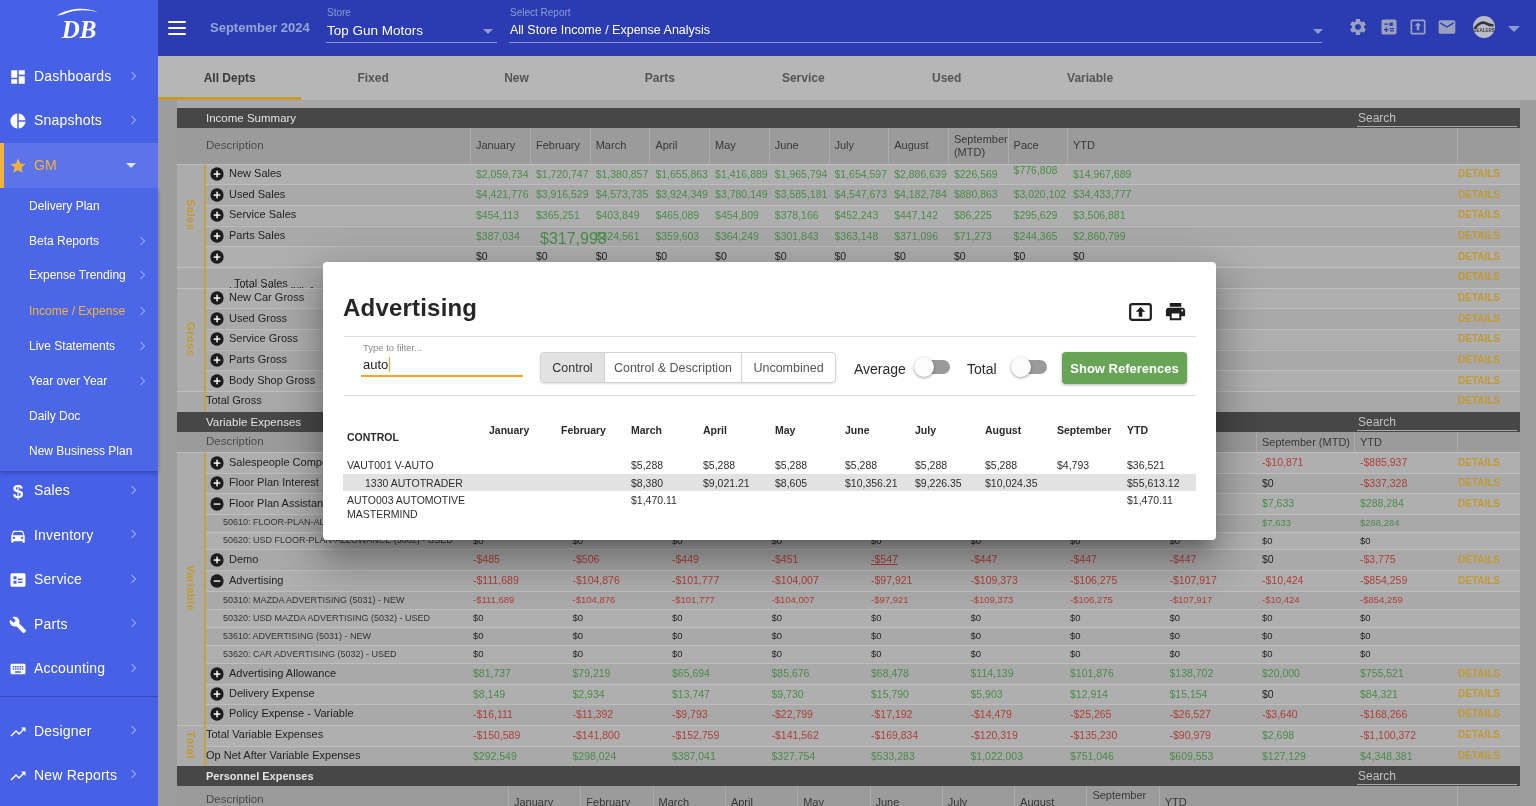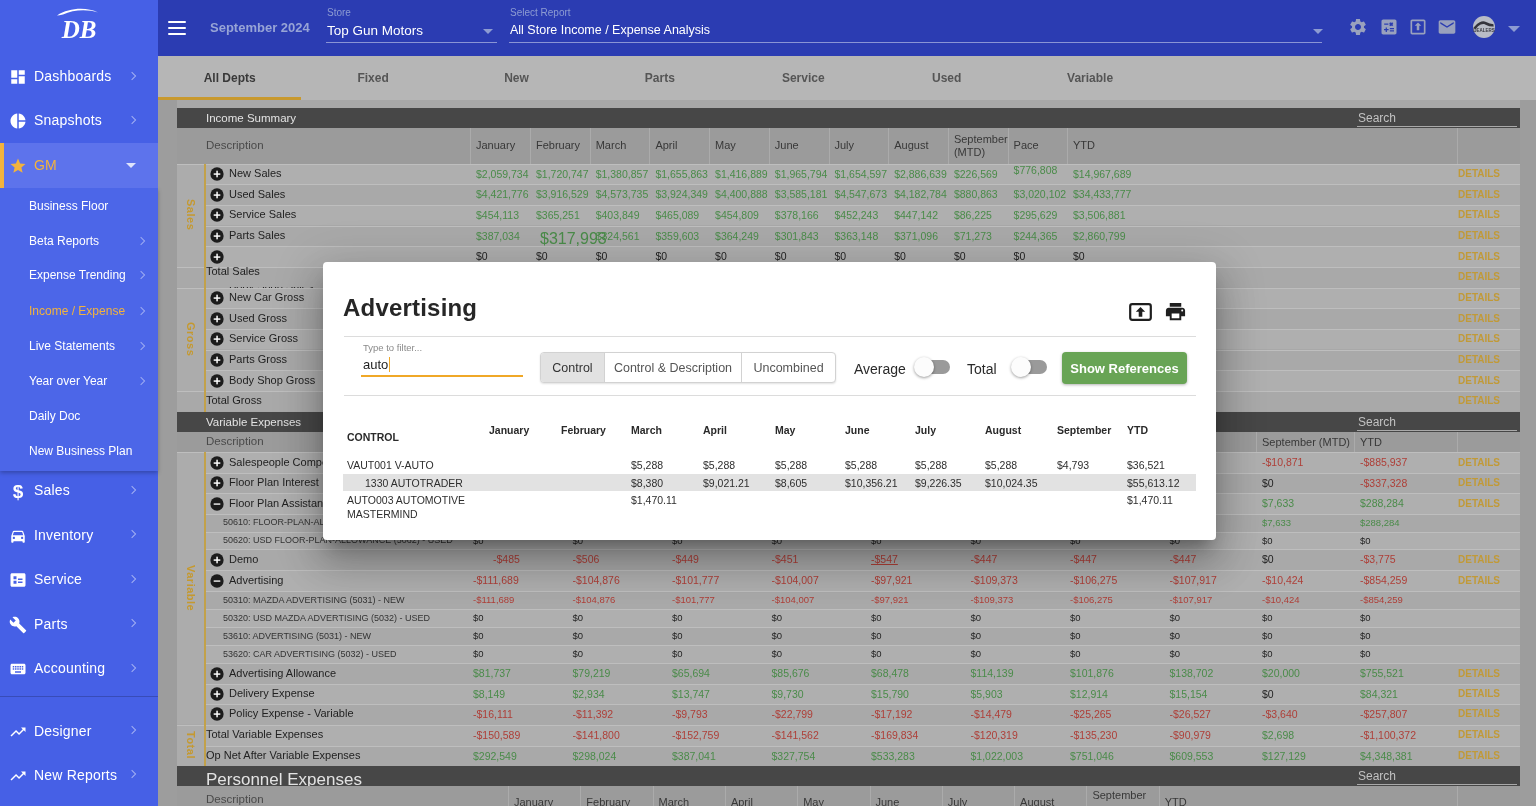--- a/index.html
+++ b/index.html
@@ -102,21 +102,21 @@
 <svg class="abs" style="left:210px;top:187.5px" width="14" height="14" viewBox="0 0 19 19">
     <circle cx="9.5" cy="9.5" r="9" fill="#1c1c1c"></circle>
     <rect x="5" y="8.6" width="9" height="2" fill="#fff"></rect>
     <rect x="8.6" y="5" width="2" height="9" fill="#fff"></rect>
   </svg>
 <div style="position:absolute;left:229px;top:188.5px;font-size:11px;color:#222222;font-weight:normal;white-space:nowrap;line-height:1;">Used Sales</div>
 <div style="position:absolute;left:476px;top:189.25px;font-size:10.5px;color:#4a8b49;font-weight:normal;white-space:nowrap;line-height:1;">$4,421,776</div>
 <div style="position:absolute;left:536px;top:189.25px;font-size:10.5px;color:#4a8b49;font-weight:normal;white-space:nowrap;line-height:1;">$3,916,529</div>
 <div style="position:absolute;left:595.7px;top:189.25px;font-size:10.5px;color:#4a8b49;font-weight:normal;white-space:nowrap;line-height:1;">$4,573,735</div>
 <div style="position:absolute;left:655.4px;top:189.25px;font-size:10.5px;color:#4a8b49;font-weight:normal;white-space:nowrap;line-height:1;">$3,924,349</div>
-<div style="position:absolute;left:715.1px;top:189.25px;font-size:10.5px;color:#4a8b49;font-weight:normal;white-space:nowrap;line-height:1;">$4,400,888</div>
+<div style="position:absolute;left:715.1px;top:189.25px;font-size:10.5px;color:#4a8b49;font-weight:normal;white-space:nowrap;line-height:1;">$3,780,149</div>
 <div style="position:absolute;left:774.8px;top:189.25px;font-size:10.5px;color:#4a8b49;font-weight:normal;white-space:nowrap;line-height:1;">$3,585,181</div>
 <div style="position:absolute;left:834.5px;top:189.25px;font-size:10.5px;color:#4a8b49;font-weight:normal;white-space:nowrap;line-height:1;">$4,547,673</div>
 <div style="position:absolute;left:894.2px;top:189.25px;font-size:10.5px;color:#4a8b49;font-weight:normal;white-space:nowrap;line-height:1;">$4,182,784</div>
 <div style="position:absolute;left:953.9px;top:189.25px;font-size:10.5px;color:#4a8b49;font-weight:normal;white-space:nowrap;line-height:1;">$880,863</div>
 <div style="position:absolute;left:1013.6px;top:189.25px;font-size:10.5px;color:#4a8b49;font-weight:normal;white-space:nowrap;line-height:1;">$3,020,102</div>
 <div style="position:absolute;left:1073px;top:189.25px;font-size:10.5px;color:#4a8b49;font-weight:normal;white-space:nowrap;line-height:1;">$34,433,777</div>
 <div style="position:absolute;left:1458px;top:189.5px;font-size:10px;color:#c19a38;font-weight:bold;white-space:nowrap;line-height:1;">DETAILS</div>
 <div class="abs" style="left:177px;top:204.8px;width:1343px;height:20.7px;background:#afafaf;border-top:1px solid #bebebe;"></div>
 <svg class="abs" style="left:210px;top:208.15px" width="14" height="14" viewBox="0 0 19 19">
     <circle cx="9.5" cy="9.5" r="9" fill="#1c1c1c"></circle>
@@ -168,21 +168,21 @@
 <div style="position:absolute;left:655.4px;top:251.25px;font-size:10.5px;color:#1e1e1e;font-weight:normal;white-space:nowrap;line-height:1;">$0</div>
 <div style="position:absolute;left:715.1px;top:251.25px;font-size:10.5px;color:#1e1e1e;font-weight:normal;white-space:nowrap;line-height:1;">$0</div>
 <div style="position:absolute;left:774.8px;top:251.25px;font-size:10.5px;color:#1e1e1e;font-weight:normal;white-space:nowrap;line-height:1;">$0</div>
 <div style="position:absolute;left:834.5px;top:251.25px;font-size:10.5px;color:#1e1e1e;font-weight:normal;white-space:nowrap;line-height:1;">$0</div>
 <div style="position:absolute;left:894.2px;top:251.25px;font-size:10.5px;color:#1e1e1e;font-weight:normal;white-space:nowrap;line-height:1;">$0</div>
 <div style="position:absolute;left:953.9px;top:251.25px;font-size:10.5px;color:#1e1e1e;font-weight:normal;white-space:nowrap;line-height:1;">$0</div>
 <div style="position:absolute;left:1013.6px;top:251.25px;font-size:10.5px;color:#1e1e1e;font-weight:normal;white-space:nowrap;line-height:1;">$0</div>
 <div style="position:absolute;left:1073px;top:251.25px;font-size:10.5px;color:#1e1e1e;font-weight:normal;white-space:nowrap;line-height:1;">$0</div>
 <div style="position:absolute;left:1458px;top:251.5px;font-size:10px;color:#c19a38;font-weight:bold;white-space:nowrap;line-height:1;">DETAILS</div>
 <div class="abs" style="left:177px;top:266.8px;width:1343px;height:20.7px;background:#a9a9a9;border-top:1px solid #bebebe;"></div>
-<div style="position:absolute;left:206px;top:266px;font-size:11px;color:#222222;font-weight:normal;white-space:nowrap;line-height:1;">Total Sales</div>
+<div style="position:absolute;left:206px;top:278px;font-size:11px;color:#222222;font-weight:normal;white-space:nowrap;line-height:1;padding-left:28px;">Total Sales</div>
 <div style="position:absolute;left:1458px;top:272.15px;font-size:10px;color:#c19a38;font-weight:bold;white-space:nowrap;line-height:1;">DETAILS</div>
 <div class="abs" style="left:177px;top:287.5px;width:1343px;height:20.7px;background:#afafaf;border-top:1px solid #bebebe;"></div>
 <svg class="abs" style="left:210px;top:290.85px" width="14" height="14" viewBox="0 0 19 19">
     <circle cx="9.5" cy="9.5" r="9" fill="#1c1c1c"></circle>
     <rect x="5" y="8.6" width="9" height="2" fill="#fff"></rect>
     <rect x="8.6" y="5" width="2" height="9" fill="#fff"></rect>
   </svg>
 <div style="position:absolute;left:229px;top:291.85px;font-size:11px;color:#222222;font-weight:normal;white-space:nowrap;line-height:1;">New Car Gross</div>
 <div style="position:absolute;left:1458px;top:292.85px;font-size:10px;color:#c19a38;font-weight:bold;white-space:nowrap;line-height:1;">DETAILS</div>
 <div class="abs" style="left:177px;top:308.2px;width:1343px;height:20.6px;background:#a9a9a9;border-top:1px solid #bebebe;"></div>
@@ -301,21 +301,21 @@
 <div style="position:absolute;left:1169.5px;top:535.5px;font-size:9.5px;color:#1e1e1e;font-weight:normal;white-space:nowrap;line-height:1;">$0</div>
 <div style="position:absolute;left:1262px;top:535.5px;font-size:9.5px;color:#1e1e1e;font-weight:normal;white-space:nowrap;line-height:1;">$0</div>
 <div style="position:absolute;left:1360px;top:535.5px;font-size:9.5px;color:#1e1e1e;font-weight:normal;white-space:nowrap;line-height:1;">$0</div>
 <div class="abs" style="left:177px;top:549px;width:1343px;height:21px;background:#a9a9a9;border-top:1px solid #bebebe;"></div>
 <svg class="abs" style="left:210px;top:552.5px" width="14" height="14" viewBox="0 0 19 19">
     <circle cx="9.5" cy="9.5" r="9" fill="#1c1c1c"></circle>
     <rect x="5" y="8.6" width="9" height="2" fill="#fff"></rect>
     <rect x="8.6" y="5" width="2" height="9" fill="#fff"></rect>
   </svg>
 <div style="position:absolute;left:229px;top:553.5px;font-size:11px;color:#222222;font-weight:normal;white-space:nowrap;line-height:1;">Demo</div>
-<div style="position:absolute;left:493px;top:554.25px;font-size:10.5px;color:#ae3f38;font-weight:normal;white-space:nowrap;line-height:1;">-$485</div>
+<div style="position:absolute;left:473px;top:554.25px;font-size:10.5px;color:#ae3f38;font-weight:normal;white-space:nowrap;line-height:1;">-$485</div>
 <div style="position:absolute;left:572.5px;top:554.25px;font-size:10.5px;color:#ae3f38;font-weight:normal;white-space:nowrap;line-height:1;">-$506</div>
 <div style="position:absolute;left:672px;top:554.25px;font-size:10.5px;color:#ae3f38;font-weight:normal;white-space:nowrap;line-height:1;">-$449</div>
 <div style="position:absolute;left:771.5px;top:554.25px;font-size:10.5px;color:#ae3f38;font-weight:normal;white-space:nowrap;line-height:1;">-$451</div>
 <div style="position:absolute;left:871px;top:554.25px;font-size:10.5px;color:#ae3f38;font-weight:normal;white-space:nowrap;line-height:1;text-decoration:underline;">-$547</div>
 <div style="position:absolute;left:970.5px;top:554.25px;font-size:10.5px;color:#ae3f38;font-weight:normal;white-space:nowrap;line-height:1;">-$447</div>
 <div style="position:absolute;left:1070px;top:554.25px;font-size:10.5px;color:#ae3f38;font-weight:normal;white-space:nowrap;line-height:1;">-$447</div>
 <div style="position:absolute;left:1169.5px;top:554.25px;font-size:10.5px;color:#ae3f38;font-weight:normal;white-space:nowrap;line-height:1;">-$447</div>
 <div style="position:absolute;left:1262px;top:554.25px;font-size:10.5px;color:#1e1e1e;font-weight:normal;white-space:nowrap;line-height:1;">$0</div>
 <div style="position:absolute;left:1360px;top:554.25px;font-size:10.5px;color:#ae3f38;font-weight:normal;white-space:nowrap;line-height:1;">-$3,775</div>
 <div style="position:absolute;left:1458px;top:554.5px;font-size:10px;color:#c19a38;font-weight:bold;white-space:nowrap;line-height:1;">DETAILS</div>
@@ -429,21 +429,21 @@
 <div style="position:absolute;left:229px;top:708.25px;font-size:11px;color:#222222;font-weight:normal;white-space:nowrap;line-height:1;">Policy Expense - Variable</div>
 <div style="position:absolute;left:473px;top:709px;font-size:10.5px;color:#ae3f38;font-weight:normal;white-space:nowrap;line-height:1;">-$16,111</div>
 <div style="position:absolute;left:572.5px;top:709px;font-size:10.5px;color:#ae3f38;font-weight:normal;white-space:nowrap;line-height:1;">-$11,392</div>
 <div style="position:absolute;left:672px;top:709px;font-size:10.5px;color:#ae3f38;font-weight:normal;white-space:nowrap;line-height:1;">-$9,793</div>
 <div style="position:absolute;left:771.5px;top:709px;font-size:10.5px;color:#ae3f38;font-weight:normal;white-space:nowrap;line-height:1;">-$22,799</div>
 <div style="position:absolute;left:871px;top:709px;font-size:10.5px;color:#ae3f38;font-weight:normal;white-space:nowrap;line-height:1;">-$17,192</div>
 <div style="position:absolute;left:970.5px;top:709px;font-size:10.5px;color:#ae3f38;font-weight:normal;white-space:nowrap;line-height:1;">-$14,479</div>
 <div style="position:absolute;left:1070px;top:709px;font-size:10.5px;color:#ae3f38;font-weight:normal;white-space:nowrap;line-height:1;">-$25,265</div>
 <div style="position:absolute;left:1169.5px;top:709px;font-size:10.5px;color:#ae3f38;font-weight:normal;white-space:nowrap;line-height:1;">-$26,527</div>
 <div style="position:absolute;left:1262px;top:709px;font-size:10.5px;color:#ae3f38;font-weight:normal;white-space:nowrap;line-height:1;">-$3,640</div>
-<div style="position:absolute;left:1360px;top:709px;font-size:10.5px;color:#ae3f38;font-weight:normal;white-space:nowrap;line-height:1;">-$257,807</div>
+<div style="position:absolute;left:1360px;top:709px;font-size:10.5px;color:#ae3f38;font-weight:normal;white-space:nowrap;line-height:1;">-$168,266</div>
 <div style="position:absolute;left:1458px;top:709.25px;font-size:10px;color:#c19a38;font-weight:bold;white-space:nowrap;line-height:1;">DETAILS</div>
 <div class="abs" style="left:177px;top:724.5px;width:1343px;height:21px;background:#afafaf;border-top:1px solid #bebebe;"></div>
 <div style="position:absolute;left:206px;top:729px;font-size:11px;color:#222222;font-weight:normal;white-space:nowrap;line-height:1;">Total Variable Expenses</div>
 <div style="position:absolute;left:473px;top:729.75px;font-size:10.5px;color:#ae3f38;font-weight:normal;white-space:nowrap;line-height:1;">-$150,589</div>
 <div style="position:absolute;left:572.5px;top:729.75px;font-size:10.5px;color:#ae3f38;font-weight:normal;white-space:nowrap;line-height:1;">-$141,800</div>
 <div style="position:absolute;left:672px;top:729.75px;font-size:10.5px;color:#ae3f38;font-weight:normal;white-space:nowrap;line-height:1;">-$152,759</div>
 <div style="position:absolute;left:771.5px;top:729.75px;font-size:10.5px;color:#ae3f38;font-weight:normal;white-space:nowrap;line-height:1;">-$141,562</div>
 <div style="position:absolute;left:871px;top:729.75px;font-size:10.5px;color:#ae3f38;font-weight:normal;white-space:nowrap;line-height:1;">-$169,834</div>
 <div style="position:absolute;left:970.5px;top:729.75px;font-size:10.5px;color:#ae3f38;font-weight:normal;white-space:nowrap;line-height:1;">-$120,319</div>
 <div style="position:absolute;left:1070px;top:729.75px;font-size:10.5px;color:#ae3f38;font-weight:normal;white-space:nowrap;line-height:1;">-$135,230</div>
@@ -467,21 +467,21 @@
 <div class="abs" style="left:177px;top:453px;width:27px;height:271px;background:#acacac;"></div>
 <div class="abs" style="left:177px;top:725.5px;width:27px;height:40px;background:#acacac;"></div>
 <div class="abs" style="left:204px;top:452px;width:1.5px;height:314px;background:#c2a14a;"></div>
 <div class="abs" style="left:181px;top:452px;width:20px;height:272px;display:flex;align-items:center;justify-content:center;">
     <span style="writing-mode:vertical-rl;font-size:11px;font-weight:bold;color:#c5992f;letter-spacing:0.5px;">Variable</span>
   </div>
 <div class="abs" style="left:181px;top:724.5px;width:20px;height:41px;display:flex;align-items:center;justify-content:center;">
     <span style="writing-mode:vertical-rl;font-size:11px;font-weight:bold;color:#c5992f;letter-spacing:0.5px;">Total</span>
   </div>
 <div class="abs" style="left:177px;top:766px;width:1343px;height:20px;background:#474747;"></div>
-<div style="position:absolute;left:206px;top:770.5px;font-size:17px;color:#e3e3e3;font-weight:normal;white-space:nowrap;line-height:1;">Personnel Expenses</div>
+<div style="position:absolute;left:206px;top:770.5px;font-size:11px;color:#e3e3e3;font-weight:bold;white-space:nowrap;line-height:1;">Personnel Expenses</div>
 <div style="position:absolute;left:1358px;top:769.5px;font-size:12px;color:#c2c2c2;font-weight:normal;white-space:nowrap;line-height:1;">Search</div>
 <div class="abs" style="left:1357px;top:784px;width:160px;height:1px;background:#a9a9a9;"></div>
 <div class="abs" style="left:177px;top:786px;width:1343px;height:20px;background:#9b9b9b;"></div>
 <div style="position:absolute;left:206px;top:794px;font-size:11.5px;color:#4a4a4a;font-weight:normal;white-space:nowrap;line-height:1;">Description</div>
 <div style="position:absolute;left:514px;top:797px;font-size:11px;color:#383838;font-weight:normal;white-space:nowrap;line-height:1;">January</div>
 <div class="abs" style="left:508px;top:786px;width:1px;height:20px;background:#ababab;"></div>
 <div style="position:absolute;left:586.3px;top:797px;font-size:11px;color:#383838;font-weight:normal;white-space:nowrap;line-height:1;">February</div>
 <div class="abs" style="left:580.3px;top:786px;width:1px;height:20px;background:#ababab;"></div>
 <div style="position:absolute;left:658.6px;top:797px;font-size:11px;color:#383838;font-weight:normal;white-space:nowrap;line-height:1;">March</div>
 <div class="abs" style="left:652.6px;top:786px;width:1px;height:20px;background:#ababab;"></div>
@@ -515,21 +515,21 @@
 <svg class="abs" style="left:9px;top:112px" width="18" height="18" viewBox="0 0 24 24">
     <path fill="#ffffff" d="M11 2v20c-5-.5-9-4.8-9-10s4-9.5 9-10zm2 0v9h9c-.5-4.8-4.2-8.5-9-9zm0 11v9c4.8-.5 8.5-4.2 9-9h-9z"></path>
   </svg>
 <div style="position:absolute;left:34px;top:113px;font-size:14px;color:#ffffff;font-weight:normal;white-space:nowrap;line-height:1;letter-spacing:0.2px;">Snapshots</div>
 <div class="abs" style="left:129px;top:116.5px;width:6px;height:6px;border-top:1.8px solid rgba(255,255,255,0.5);border-right:1.8px solid rgba(255,255,255,0.5);transform:rotate(45deg);"></div>
 <svg class="abs" style="left:9px;top:157px" width="18" height="18" viewBox="0 0 24 24">
     <path fill="#f2b33d" d="M12 17.27L18.18 21l-1.64-7.03L22 9.24l-7.19-.61L12 2 9.19 8.63 2 9.24l5.46 4.73L5.82 21z"></path>
   </svg>
 <div style="position:absolute;left:34px;top:157.5px;font-size:14px;color:#f2b33d;font-weight:normal;white-space:nowrap;line-height:1;letter-spacing:0.2px;">GM</div>
 <div class="abs" style="left:126px;top:162.5px;width:0;height:0;border-left:5.5px solid transparent;border-right:5.5px solid transparent;border-top:5.5px solid rgba(255,255,255,0.8);"></div>
-<div style="position:absolute;left:29px;top:199.5px;font-size:12px;color:#ffffff;font-weight:normal;white-space:nowrap;line-height:1;">Business Floor</div>
+<div style="position:absolute;left:29px;top:199.5px;font-size:12px;color:#ffffff;font-weight:normal;white-space:nowrap;line-height:1;">Delivery Plan</div>
 <div style="position:absolute;left:29px;top:234.8px;font-size:12px;color:#ffffff;font-weight:normal;white-space:nowrap;line-height:1;">Beta Reports</div>
 <div class="abs" style="left:138px;top:237.8px;width:6px;height:6px;border-top:1.5px solid rgba(255,255,255,0.45);border-right:1.5px solid rgba(255,255,255,0.45);transform:rotate(45deg);"></div>
 <div style="position:absolute;left:29px;top:269.3px;font-size:12px;color:#ffffff;font-weight:normal;white-space:nowrap;line-height:1;">Expense Trending</div>
 <div class="abs" style="left:138px;top:272.3px;width:6px;height:6px;border-top:1.5px solid rgba(255,255,255,0.45);border-right:1.5px solid rgba(255,255,255,0.45);transform:rotate(45deg);"></div>
 <div style="position:absolute;left:29px;top:305px;font-size:12px;color:#f2b33d;font-weight:normal;white-space:nowrap;line-height:1;">Income / Expense</div>
 <div class="abs" style="left:138px;top:308px;width:6px;height:6px;border-top:1.5px solid rgba(255,255,255,0.45);border-right:1.5px solid rgba(255,255,255,0.45);transform:rotate(45deg);"></div>
 <div style="position:absolute;left:29px;top:339.8px;font-size:12px;color:#ffffff;font-weight:normal;white-space:nowrap;line-height:1;">Live Statements</div>
 <div class="abs" style="left:138px;top:342.8px;width:6px;height:6px;border-top:1.5px solid rgba(255,255,255,0.45);border-right:1.5px solid rgba(255,255,255,0.45);transform:rotate(45deg);"></div>
 <div style="position:absolute;left:29px;top:374.7px;font-size:12px;color:#ffffff;font-weight:normal;white-space:nowrap;line-height:1;">Year over Year</div>
 <div class="abs" style="left:138px;top:377.7px;width:6px;height:6px;border-top:1.5px solid rgba(255,255,255,0.45);border-right:1.5px solid rgba(255,255,255,0.45);transform:rotate(45deg);"></div>

